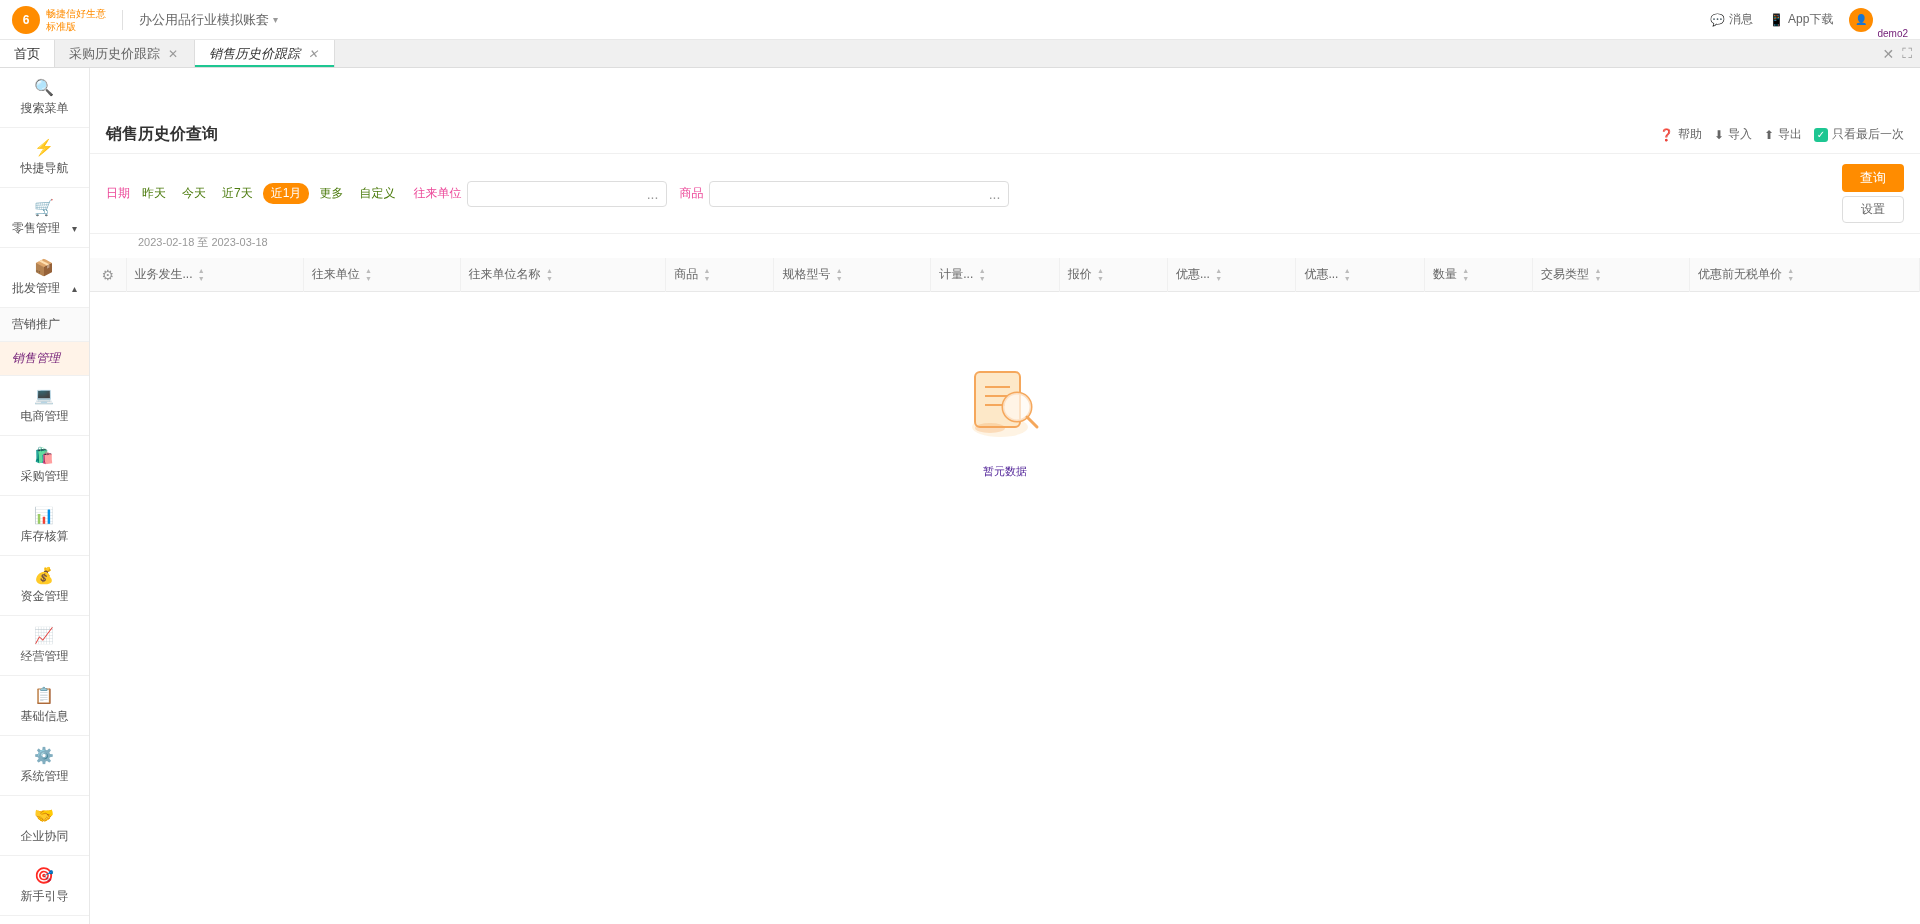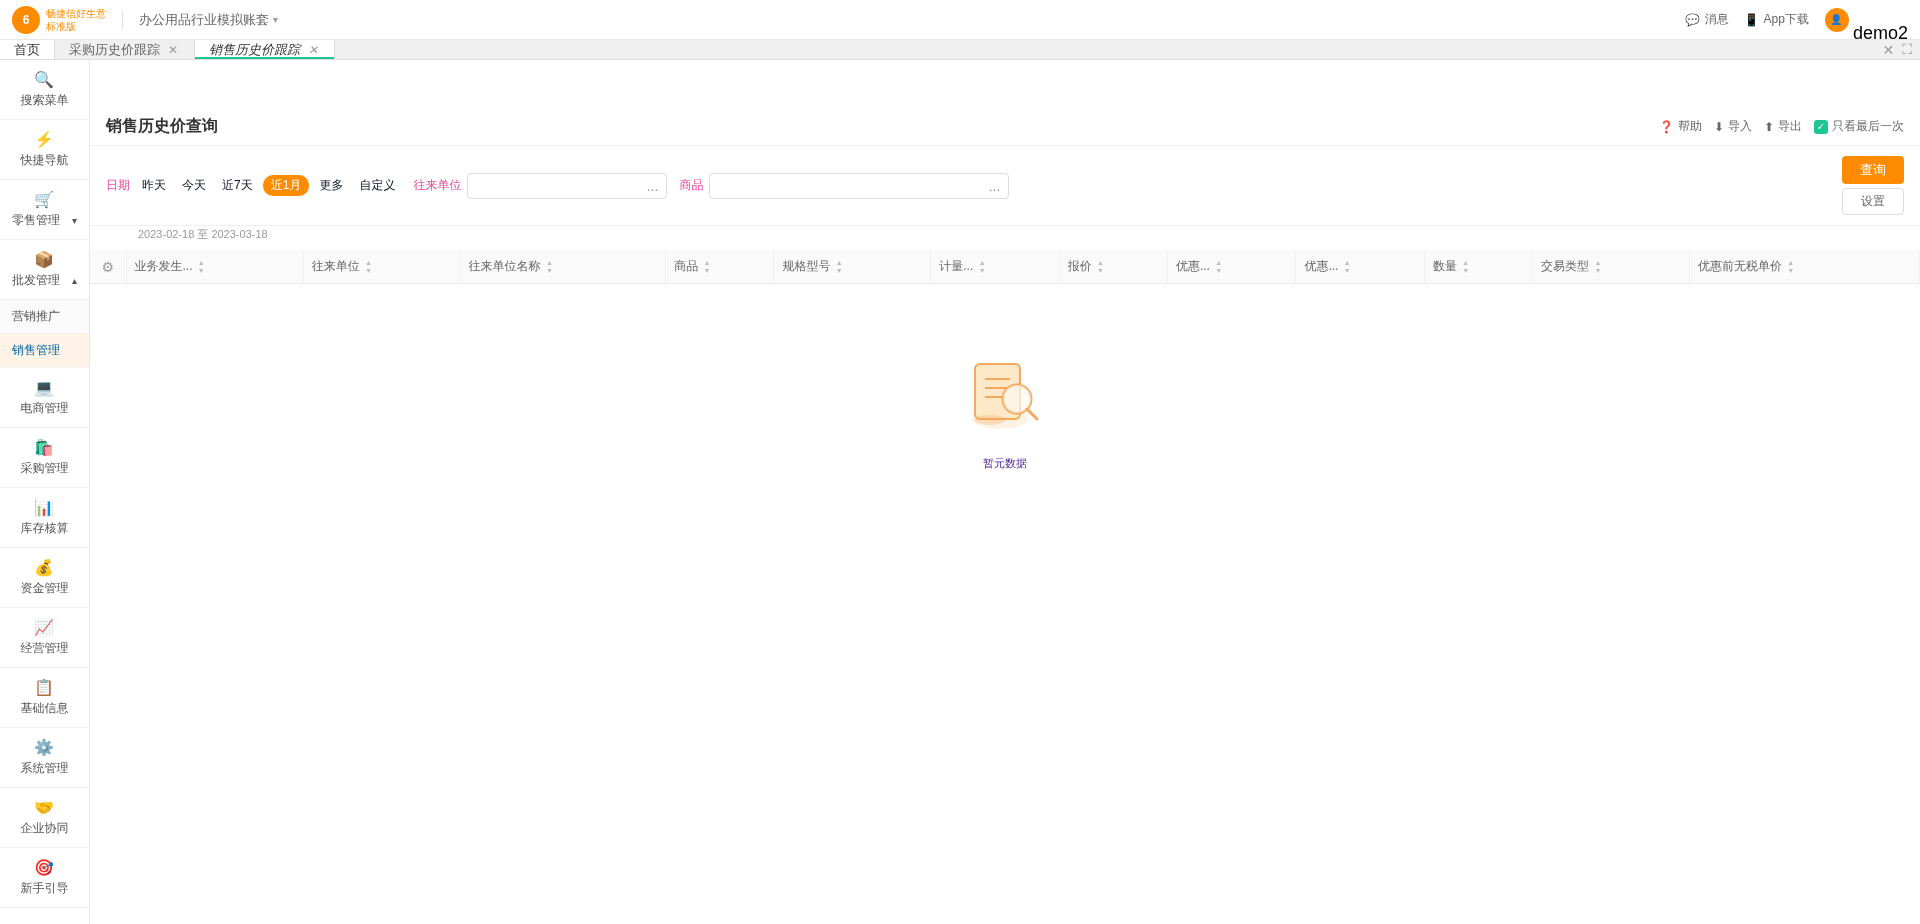--- a/index.html
+++ b/index.html
@@ -73,25 +73,25 @@
       width: 24px;
       height: 24px;
       border-radius: 50%;
       background: #ff8c00;
       display: flex;
       align-items: center;
       justify-content: center;
       color: white;
       font-size: 10px;
     }
-    .username { font-size: 18px; color: #000000; cursor: pointer; margin-top: 28px; }
+    .username { font-size: 10px; color: #701a75; cursor: pointer; margin-top: 28px; }
 
     
     .tab-bar {
-      height: 20px;
+      height: 28px;
       background: #f0f0f0;
       display: flex;
       align-items: stretch;
       flex-shrink: 0;
       border-bottom: 1px solid #ddd;
       text-align: center;
     }
     .tab {
       display: flex;
       align-items: center;
@@ -176,21 +176,21 @@
     }
     .sidebar-sub-item {
       display: flex;
       align-items: center;
       padding: 8px 12px;
       cursor: pointer;
       color: #555;
       font-size: 12px;
       border-bottom: 1px solid #f0f0f0;
     }
-    .sidebar-sub-item.active { color: #0369a1; background: #fff3e8; }
+    .sidebar-sub-item.active { color: #701a75; background: #fff3e8; font-style: italic; }
 
     
     .content-area {
       flex: 1;
       overflow: hidden;
       display: flex;
       flex-direction: column;
       background: #f5f5f5;
     }
 
@@ -270,21 +270,21 @@
       white-space: nowrap;
     }
     .date-shortcuts {
       display: flex;
       align-items: center;
       gap: 4px;
     }
     .date-btn {
       padding: 2px 6px;
       font-size: 12px;
-      color: #0f172a;
+      color: #4d7c0f;
       cursor: pointer;
       border-radius: 3px;
     }
     .date-btn.active {
       background: #ff8c00;
       color: white;
       border-radius: 10px;
       padding: 2px 8px;
     }
     .date-range-text {

